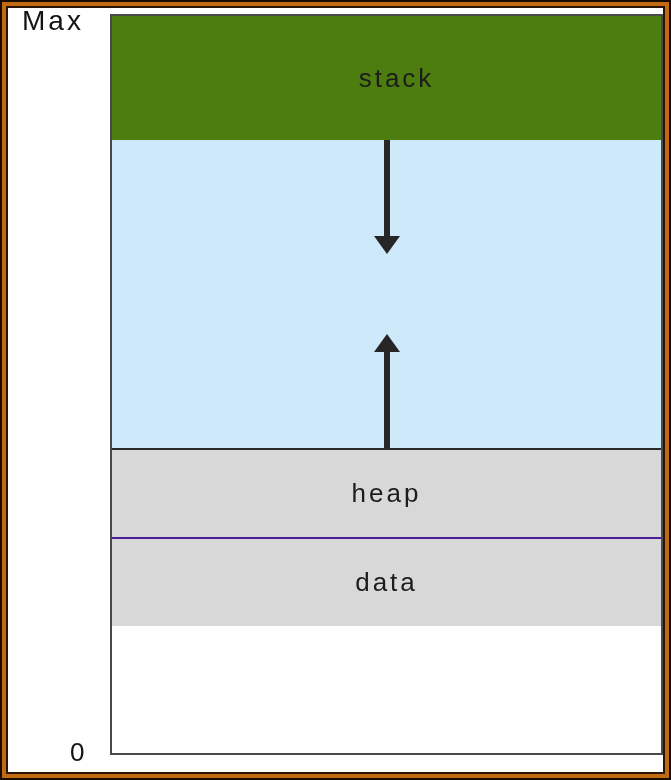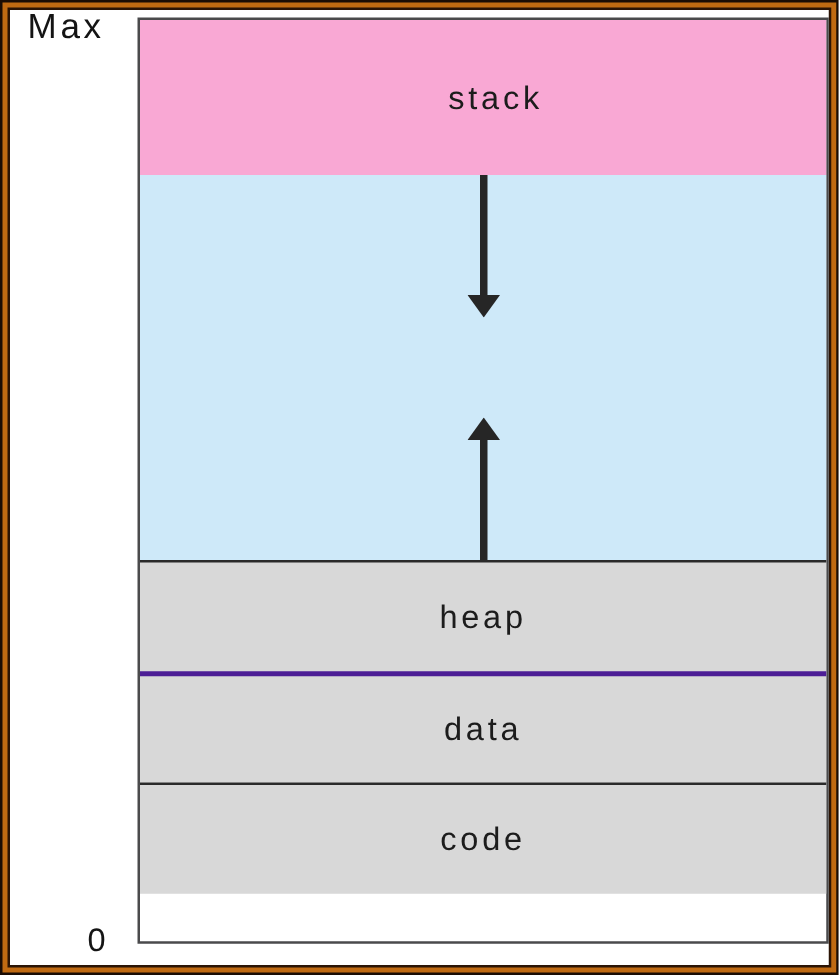--- a/index.html
+++ b/index.html
@@ -60,24 +60,24 @@
     display: flex;
     align-items: center;
     justify-content: center;
     position: relative;
   }
   .section .label {
     font-size: 26px;
     letter-spacing: 3px;
     color: #1c1c1c;
   }
-  .sec-stack { height: 124px; background: #f9a8d4; padding-left: 20px; }
+  .sec-stack { height: 124px; background: #4d7c0f; padding-left: 20px; }
   .sec-hole  { height: 308px; background: #cee9f9; }
   .sec-heap  { height: 89px;  background: #d8d8d8; border-top: 2px solid #2a2a2a; }
-  .sec-data  { height: 89px;  background: #d8d8d8; border-top: 4px solid #4c1d95; }
+  .sec-data  { height: 89px;  background: #d8d8d8; border-top: 2px solid #4c1d95; }
   .sec-code  { height: 89px;  background: #d8d8d8; border-top: 2px solid #2a2a2a; }
 
   .arrow { position: absolute; left: 50%; transform: translateX(-50%); }
   .arrow-down { top: 0; }
   .arrow-up   { bottom: 0; }
 </style>
 </head>
 <body>
 
 <div class="frame-outer">
@@ -106,22 +106,19 @@
           </div>
 
           <div class="section sec-heap">
             <span class="label">heap</span>
           </div>
 
           <div class="section sec-data">
             <span class="label">data</span>
           </div>
 
-          <div class="section sec-code">
-            <span class="label">code</span>
-          </div>
 
         </div>
 
       </div>
     </div>
   </div>
 </div>
 
 </body></html>

